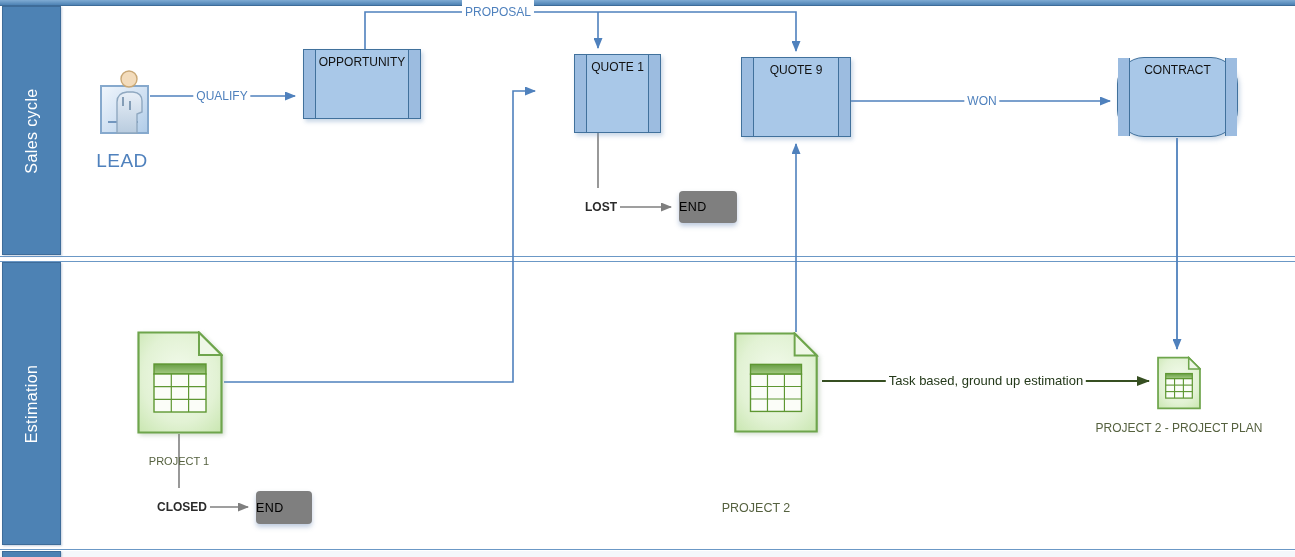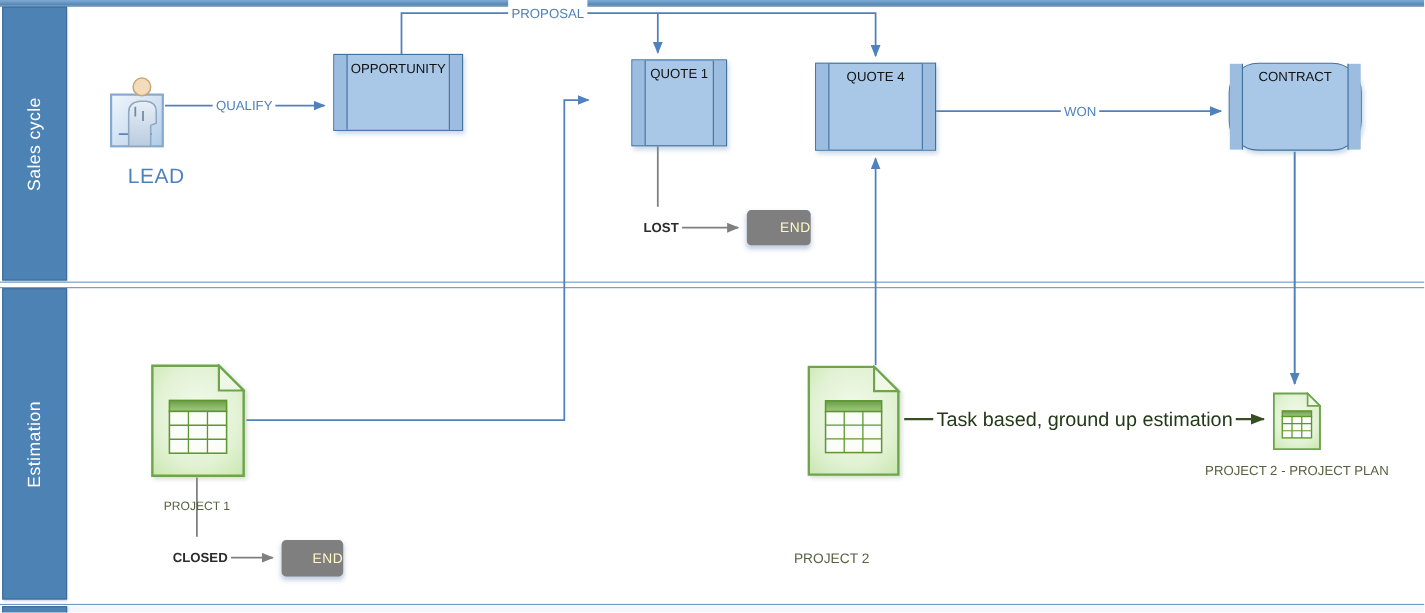--- a/index.html
+++ b/index.html
@@ -36,35 +36,35 @@
     box-sizing:border-box;box-shadow:2px 3px 4px rgba(110,145,190,.35);}
   .subprocess .sidebar-l,.subprocess .sidebar-r{position:absolute;top:0;bottom:0;width:11px;
     background:var(--box-side-fill);}
   .subprocess .sidebar-l{left:0;border-right:1px solid var(--box-border);}
   .subprocess .sidebar-r{right:0;border-left:1px solid var(--box-border);}
   .subprocess .box-label{position:absolute;left:12px;right:12px;top:5px;text-align:center;
     font-size:12px;color:#111;white-space:nowrap;}
 
   
   .end-pill{position:absolute;background:var(--end-fill);border-radius:4px;
-    color:#fef9c3;font-size:12.5px;display:flex;align-items:center;justify-content:flex-end;
+    color:#000000;font-size:12.5px;display:flex;align-items:center;justify-content:flex-start;
     box-shadow:0 3px 5px rgba(110,140,185,.45);letter-spacing:.5px;}
 
   
   svg.wires{position:absolute;left:0;top:0;width:1295px;height:557px;pointer-events:none;}
 
   
   .flabel{position:absolute;transform:translate(-50%,-50%);white-space:nowrap;font-size:12px;
     background:#fff;padding:12px 3px;line-height:14px;}
   .flabel.blue{color:var(--accent-blue);}
   .flabel.dark{color:#2b2b2b;font-weight:bold;}
   .flabel.green{color:var(--label-green);background:transparent;}
   .flabel.taskgreen{color:#24391A;}
   .lead-label{position:absolute;transform:translate(-50%,-50%);color:var(--accent-blue);
-    font-size:19px;letter-spacing:.5px;white-space:nowrap;margin-left:20px;}
+    font-size:19px;letter-spacing:.5px;white-space:nowrap;}
 
   
   .icon-abs{position:absolute;}
 </style>
 </head>
 <body>
 
 <div class="canvas">
 
   <div class="top-strip"></div>
@@ -144,21 +144,21 @@
     <div class="box-label">OPPORTUNITY</div>
   </div>
   <div class="subprocess" style="left:574px;top:54px;width:87px;height:79px;">
     <div class="sidebar-l"></div>
     <div class="sidebar-r"></div>
     <div class="box-label">QUOTE 1</div>
   </div>
   <div class="subprocess" style="left:741px;top:57px;width:110px;height:80px;">
     <div class="sidebar-l"></div>
     <div class="sidebar-r"></div>
-    <div class="box-label">QUOTE 4</div>
+    <div class="box-label">QUOTE 9</div>
   </div>
   <div class="subprocess" style="left:1117px;top:57px;width:121px;height:80px;border-radius:27px;">
     <div class="sidebar-l"></div>
     <div class="sidebar-r"></div>
     <div class="box-label">CONTRACT</div>
   </div>
 
   <div class="end-pill" style="left:679px;top:191px;width:58px;height:32px;">
     <span>END</span>
   </div>
@@ -211,15 +211,15 @@
     <line x1="17" y1="55.6" x2="69" y2="55.6" stroke="#5E9732" stroke-width="2.2"></line>
     <line x1="17" y1="68.3" x2="69" y2="68.3" stroke="#5E9732" stroke-width="2.2"></line>
   </svg>
   <span class="flabel green" style="left:1179px;top:428px;">PROJECT 2 - PROJECT PLAN</span>
 
   <span class="flabel blue" style="left:222px;top:96px;">QUALIFY</span>
   <span class="flabel blue" style="left:498px;top:12px;">PROPOSAL</span>
   <span class="flabel blue" style="left:982px;top:101px;">WON</span>
   <span class="flabel dark" style="left:601px;top:207px;">LOST</span>
   <span class="flabel dark" style="left:182px;top:507px;">CLOSED</span>
-  <span class="flabel taskgreen" style="left:986px;top:381px;font-size:18px;">Task based, ground up estimation</span>
+  <span class="flabel taskgreen" style="left:986px;top:381px;font-size:13px;">Task based, ground up estimation</span>
 
 </div>
 
 </body></html>

